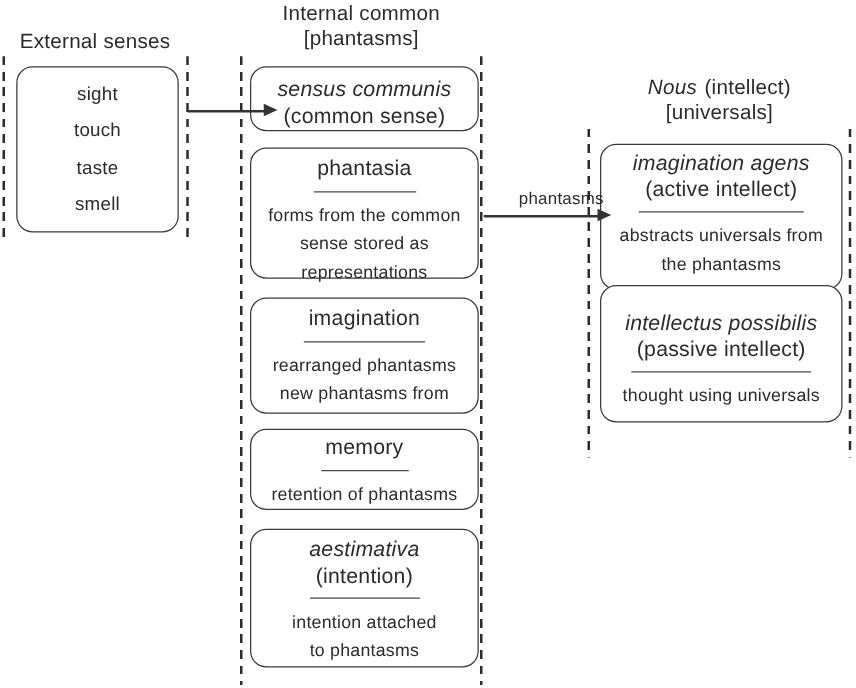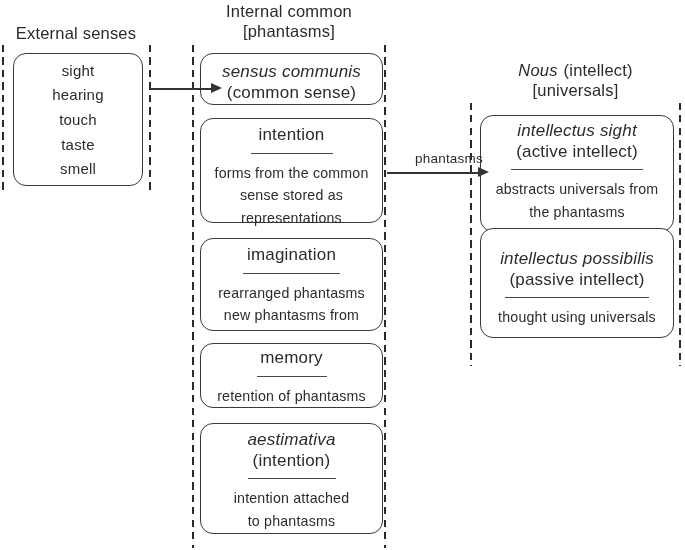--- a/index.html
+++ b/index.html
@@ -85,35 +85,34 @@
 
   <div class="dash d1"></div>
   <div class="dash d2"></div>
   <div class="dash d3"></div>
   <div class="dash d4"></div>
   <div class="dash d5"></div>
   <div class="dash d6"></div>
 
   <div class="box box-external">
     <div>sight</div>
-    <div>hearing</div>
     <div>touch</div>
     <div>taste</div>
     <div>smell</div>
   </div>
 
   <div class="box mid b-sensus">
     <div class="box-title">
       <div class="it">sensus communis</div>
       <div>(common sense)</div>
     </div>
   </div>
 
   <div class="box mid b-phantasia">
-    <div class="box-title">intention</div>
+    <div class="box-title">phantasia</div>
     <div class="underline u-phantasia"></div>
     <div class="box-body">
       <div>forms from the common</div>
       <div>sense stored as</div>
       <div>representations</div>
     </div>
   </div>
 
   <div class="box mid b-imagination">
     <div class="box-title">imagination</div>
@@ -139,21 +138,21 @@
     </div>
     <div class="underline u-aestimativa"></div>
     <div class="box-body">
       <div>intention attached</div>
       <div>to phantasms</div>
     </div>
   </div>
 
   <div class="box right b-agens">
     <div class="box-title">
-      <div class="it">intellectus sight</div>
+      <div class="it">imagination agens</div>
       <div>(active intellect)</div>
     </div>
     <div class="underline u-agens"></div>
     <div class="box-body">
       <div>abstracts universals from</div>
       <div>the phantasms</div>
     </div>
   </div>
 
   <div class="box right b-possibilis">

